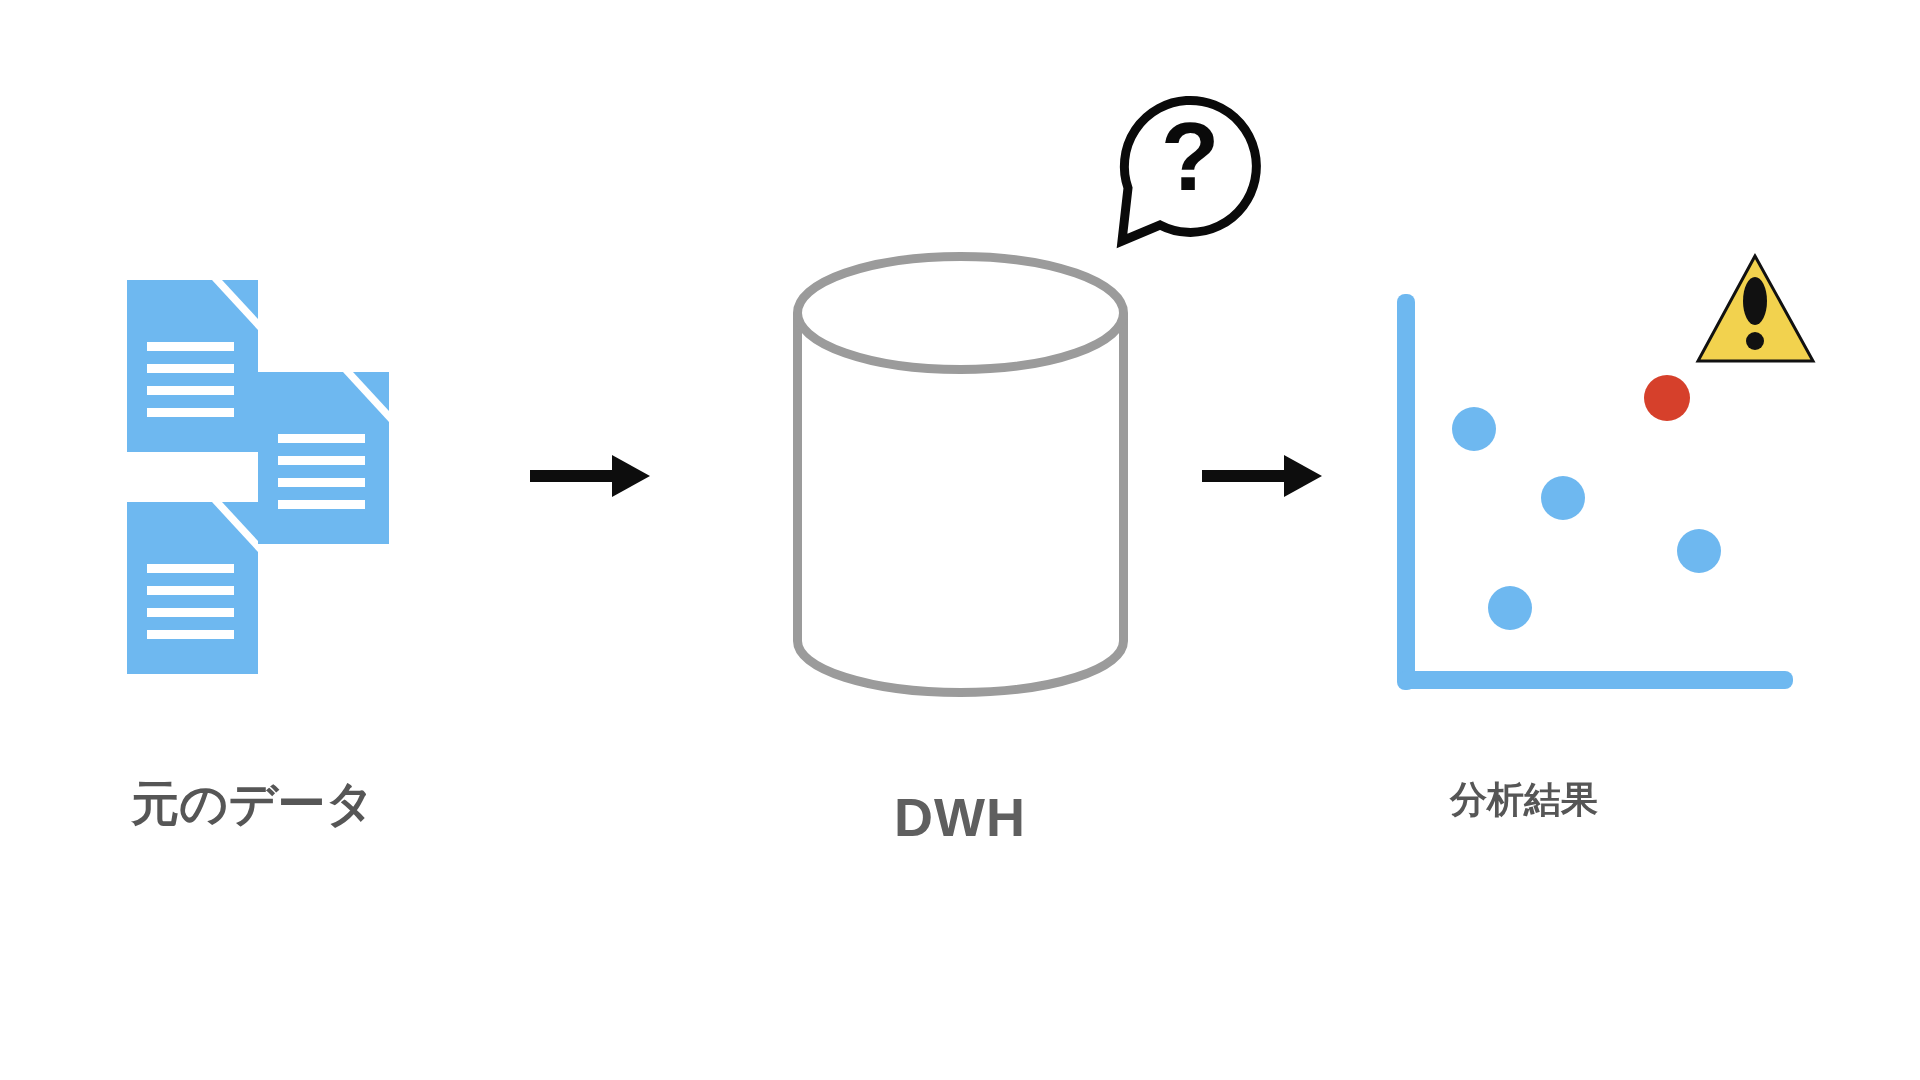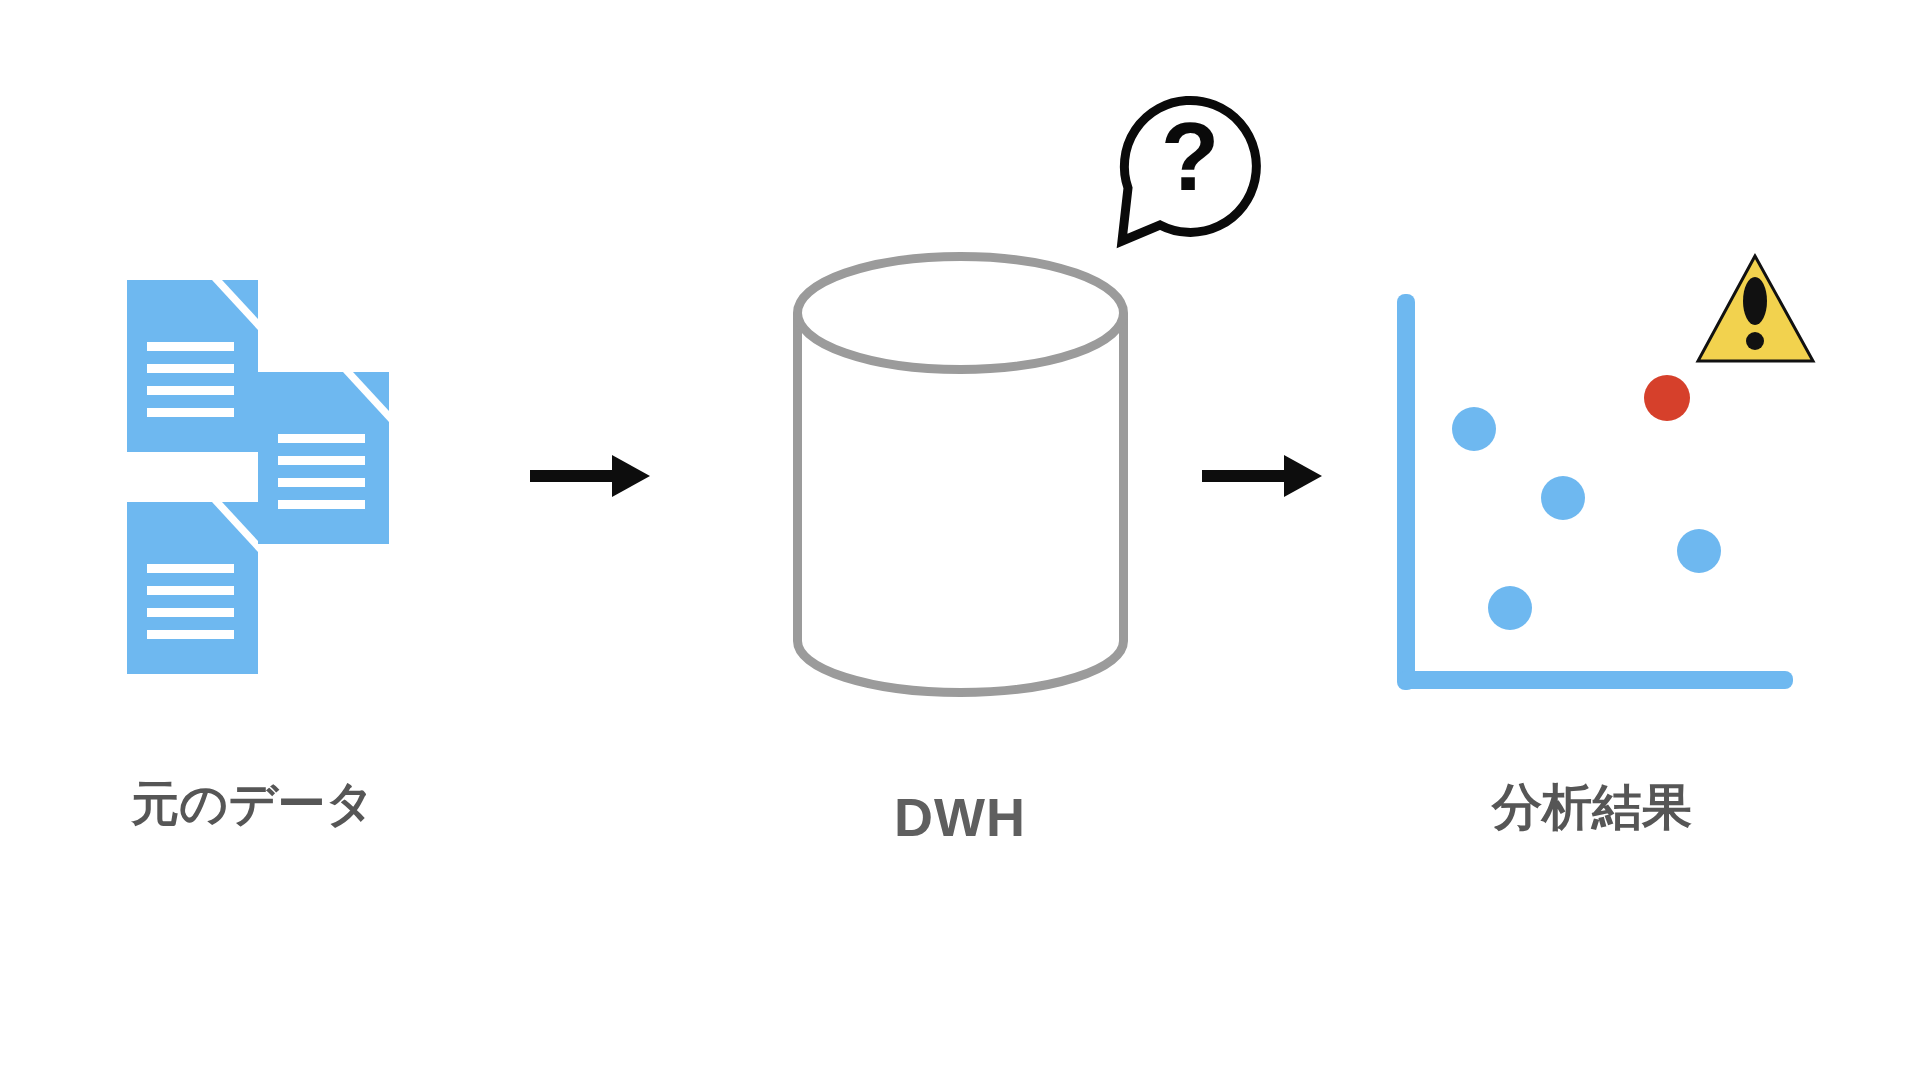--- a/index.html
+++ b/index.html
@@ -79,15 +79,15 @@
   <svg class="abs" style="left:1690px;top:250px;" width="132" height="118" viewBox="0 0 132 118">
     <polygon class="warn-tri" points="65,6 8,111 123,111"></polygon>
     <g>
       <ellipse class="warn-mark" cx="65" cy="51" rx="12" ry="24"></ellipse>
       <circle class="warn-mark" cx="65" cy="91" r="9"></circle>
     </g>
   </svg>
 
   <div class="abs label" style="left:53px;top:776px;width:400px;font-size:48px;">元のデータ</div>
   <div class="abs label" style="left:760px;top:786px;width:400px;font-size:54px;font-weight:600;color:#5f5f5f;letter-spacing:1px;">DWH</div>
-  <div class="abs label" style="left:1392px;top:779px;width:400px;font-size:50px;">分析結果</div>
+  <div class="abs label" style="left:1324px;top:779px;width:400px;font-size:37px;">分析結果</div>
 
 </div>
 
 </body></html>

